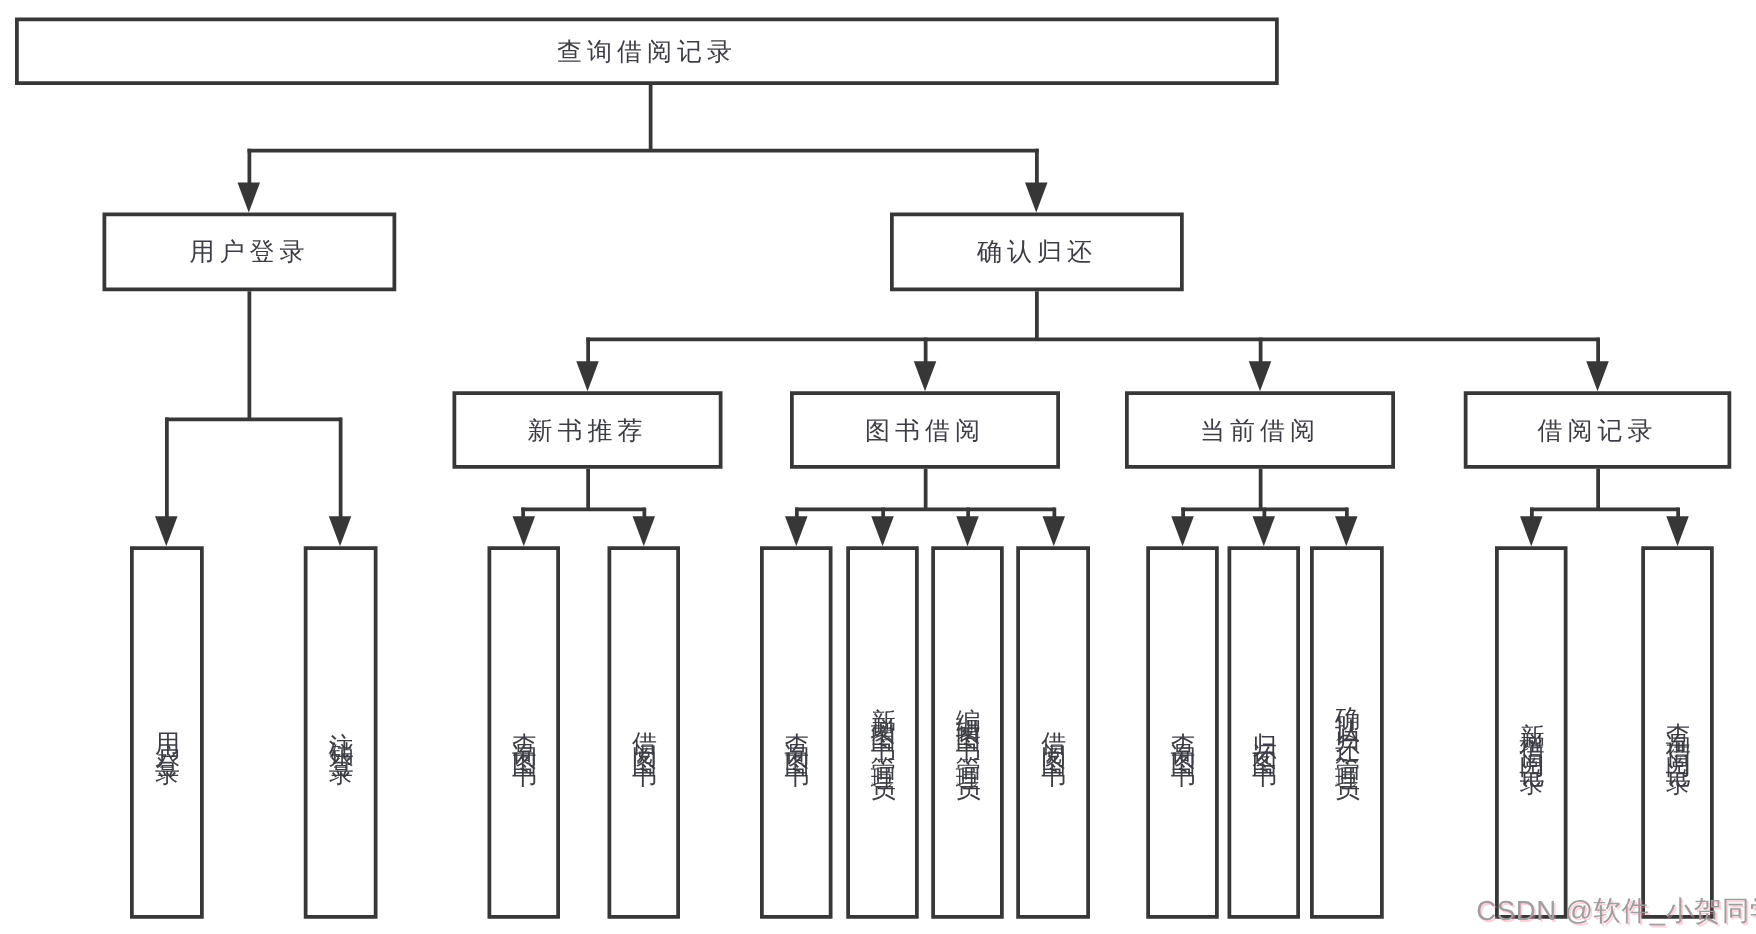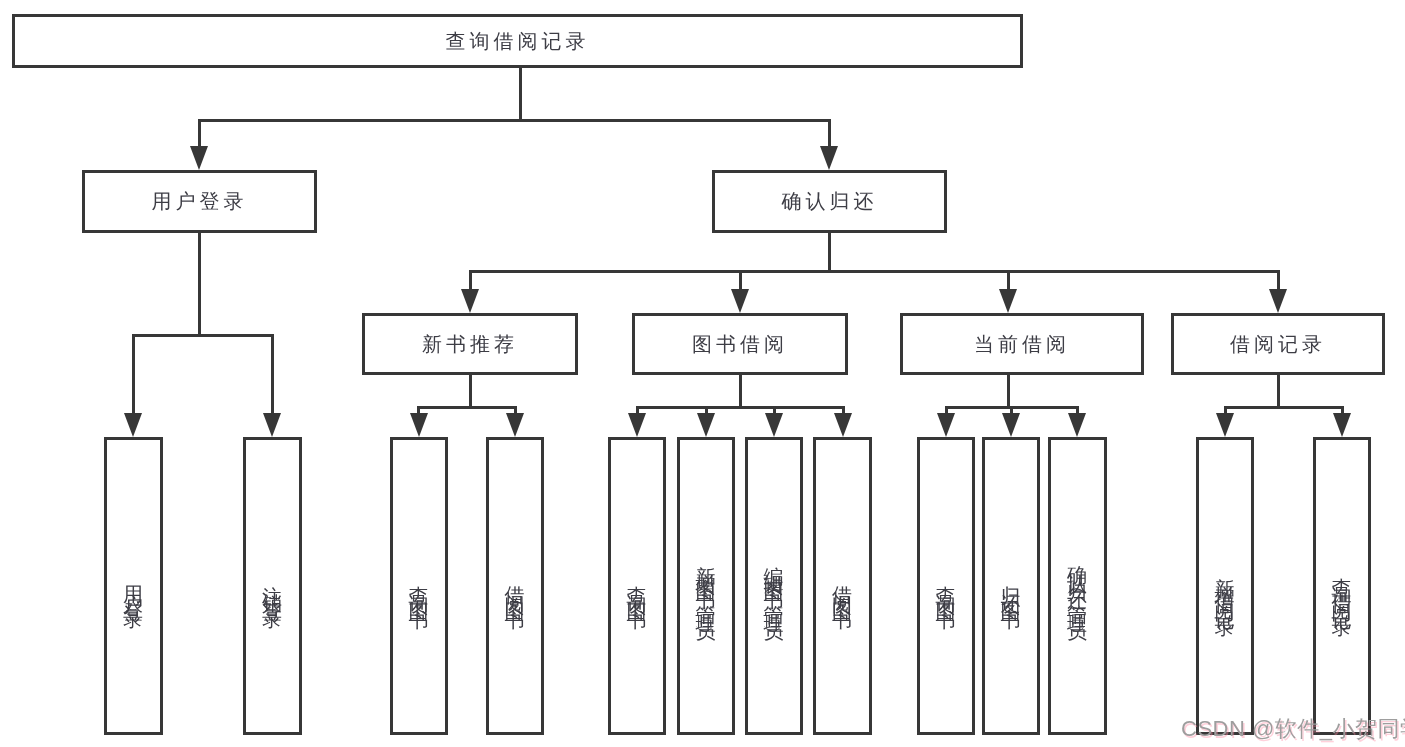--- a/index.html
+++ b/index.html
@@ -48,21 +48,21 @@
   </div>
 
   <div class="box h" style="left:362px;top:313px;width:216px;height:62px">
     <span>新书推荐</span>
   </div>
 
   <div class="box h" style="left:632px;top:313px;width:216px;height:62px">
     <span>图书借阅</span>
   </div>
 
-  <div class="box h" style="left:900px;top:313px;width:244px;height:62px">
+  <div class="box h" style="left:900px;top:313px;width:216px;height:62px">
     <span>当前借阅</span>
   </div>
 
   <div class="box h" style="left:1171px;top:313px;width:214px;height:62px">
     <span>借阅记录</span>
   </div>
 
   <div class="box v" style="left:104px;top:437px;width:59px;height:298px">
     <span>用户登录</span>
   </div>

